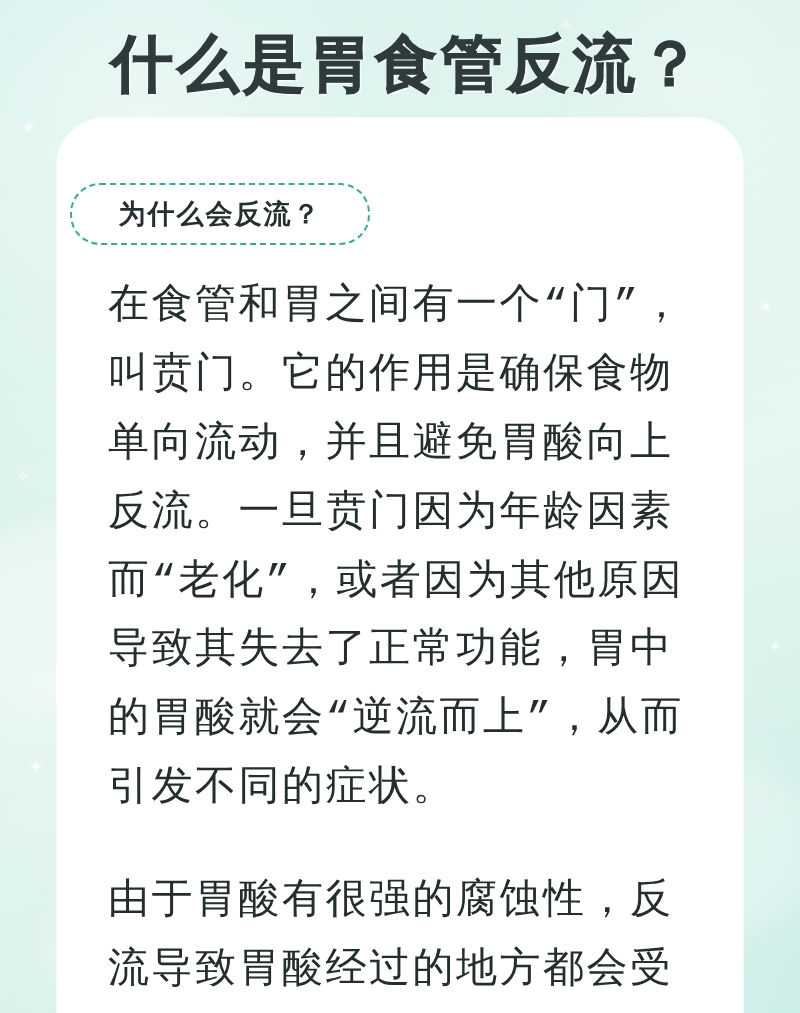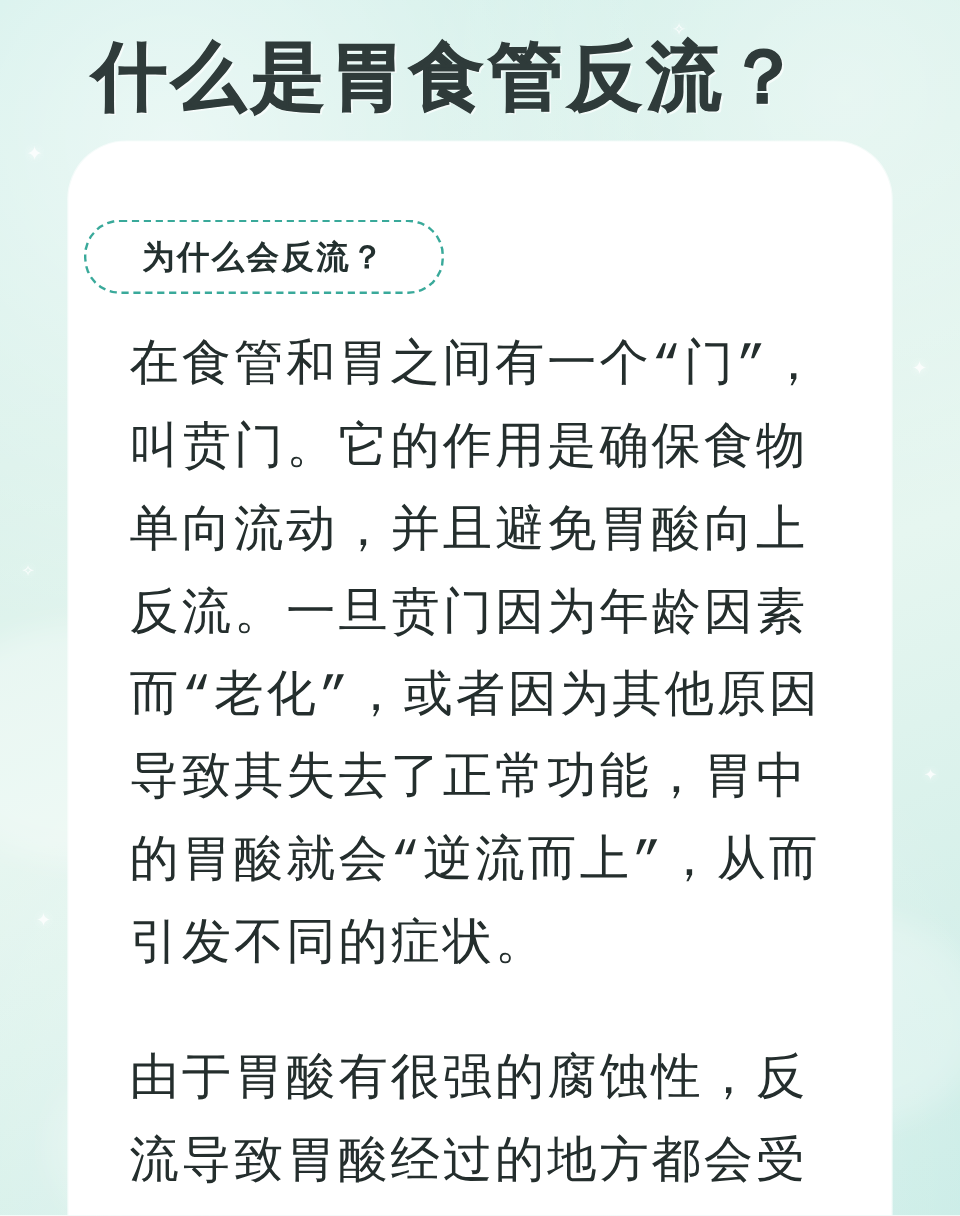--- a/index.html
+++ b/index.html
@@ -57,20 +57,21 @@
     width: 748px;
     text-align: center;
     font-family: Liberation Serif, serif;
     font-size: 62px;
     font-weight: 700;
     letter-spacing: 4px;
     color: #2f3b3a;
     -webkit-text-stroke: 1px #2f3b3a;
     text-shadow: 2px 2px 0 rgba(255,255,255,0.65);
     white-space: nowrap;
+    padding-left: 34px;
   }
 
   .title-divider {
     position: absolute;
     top: 128px;
     left: 0;
     width: 800px;
     display: flex;
     align-items: center;
     justify-content: center;

